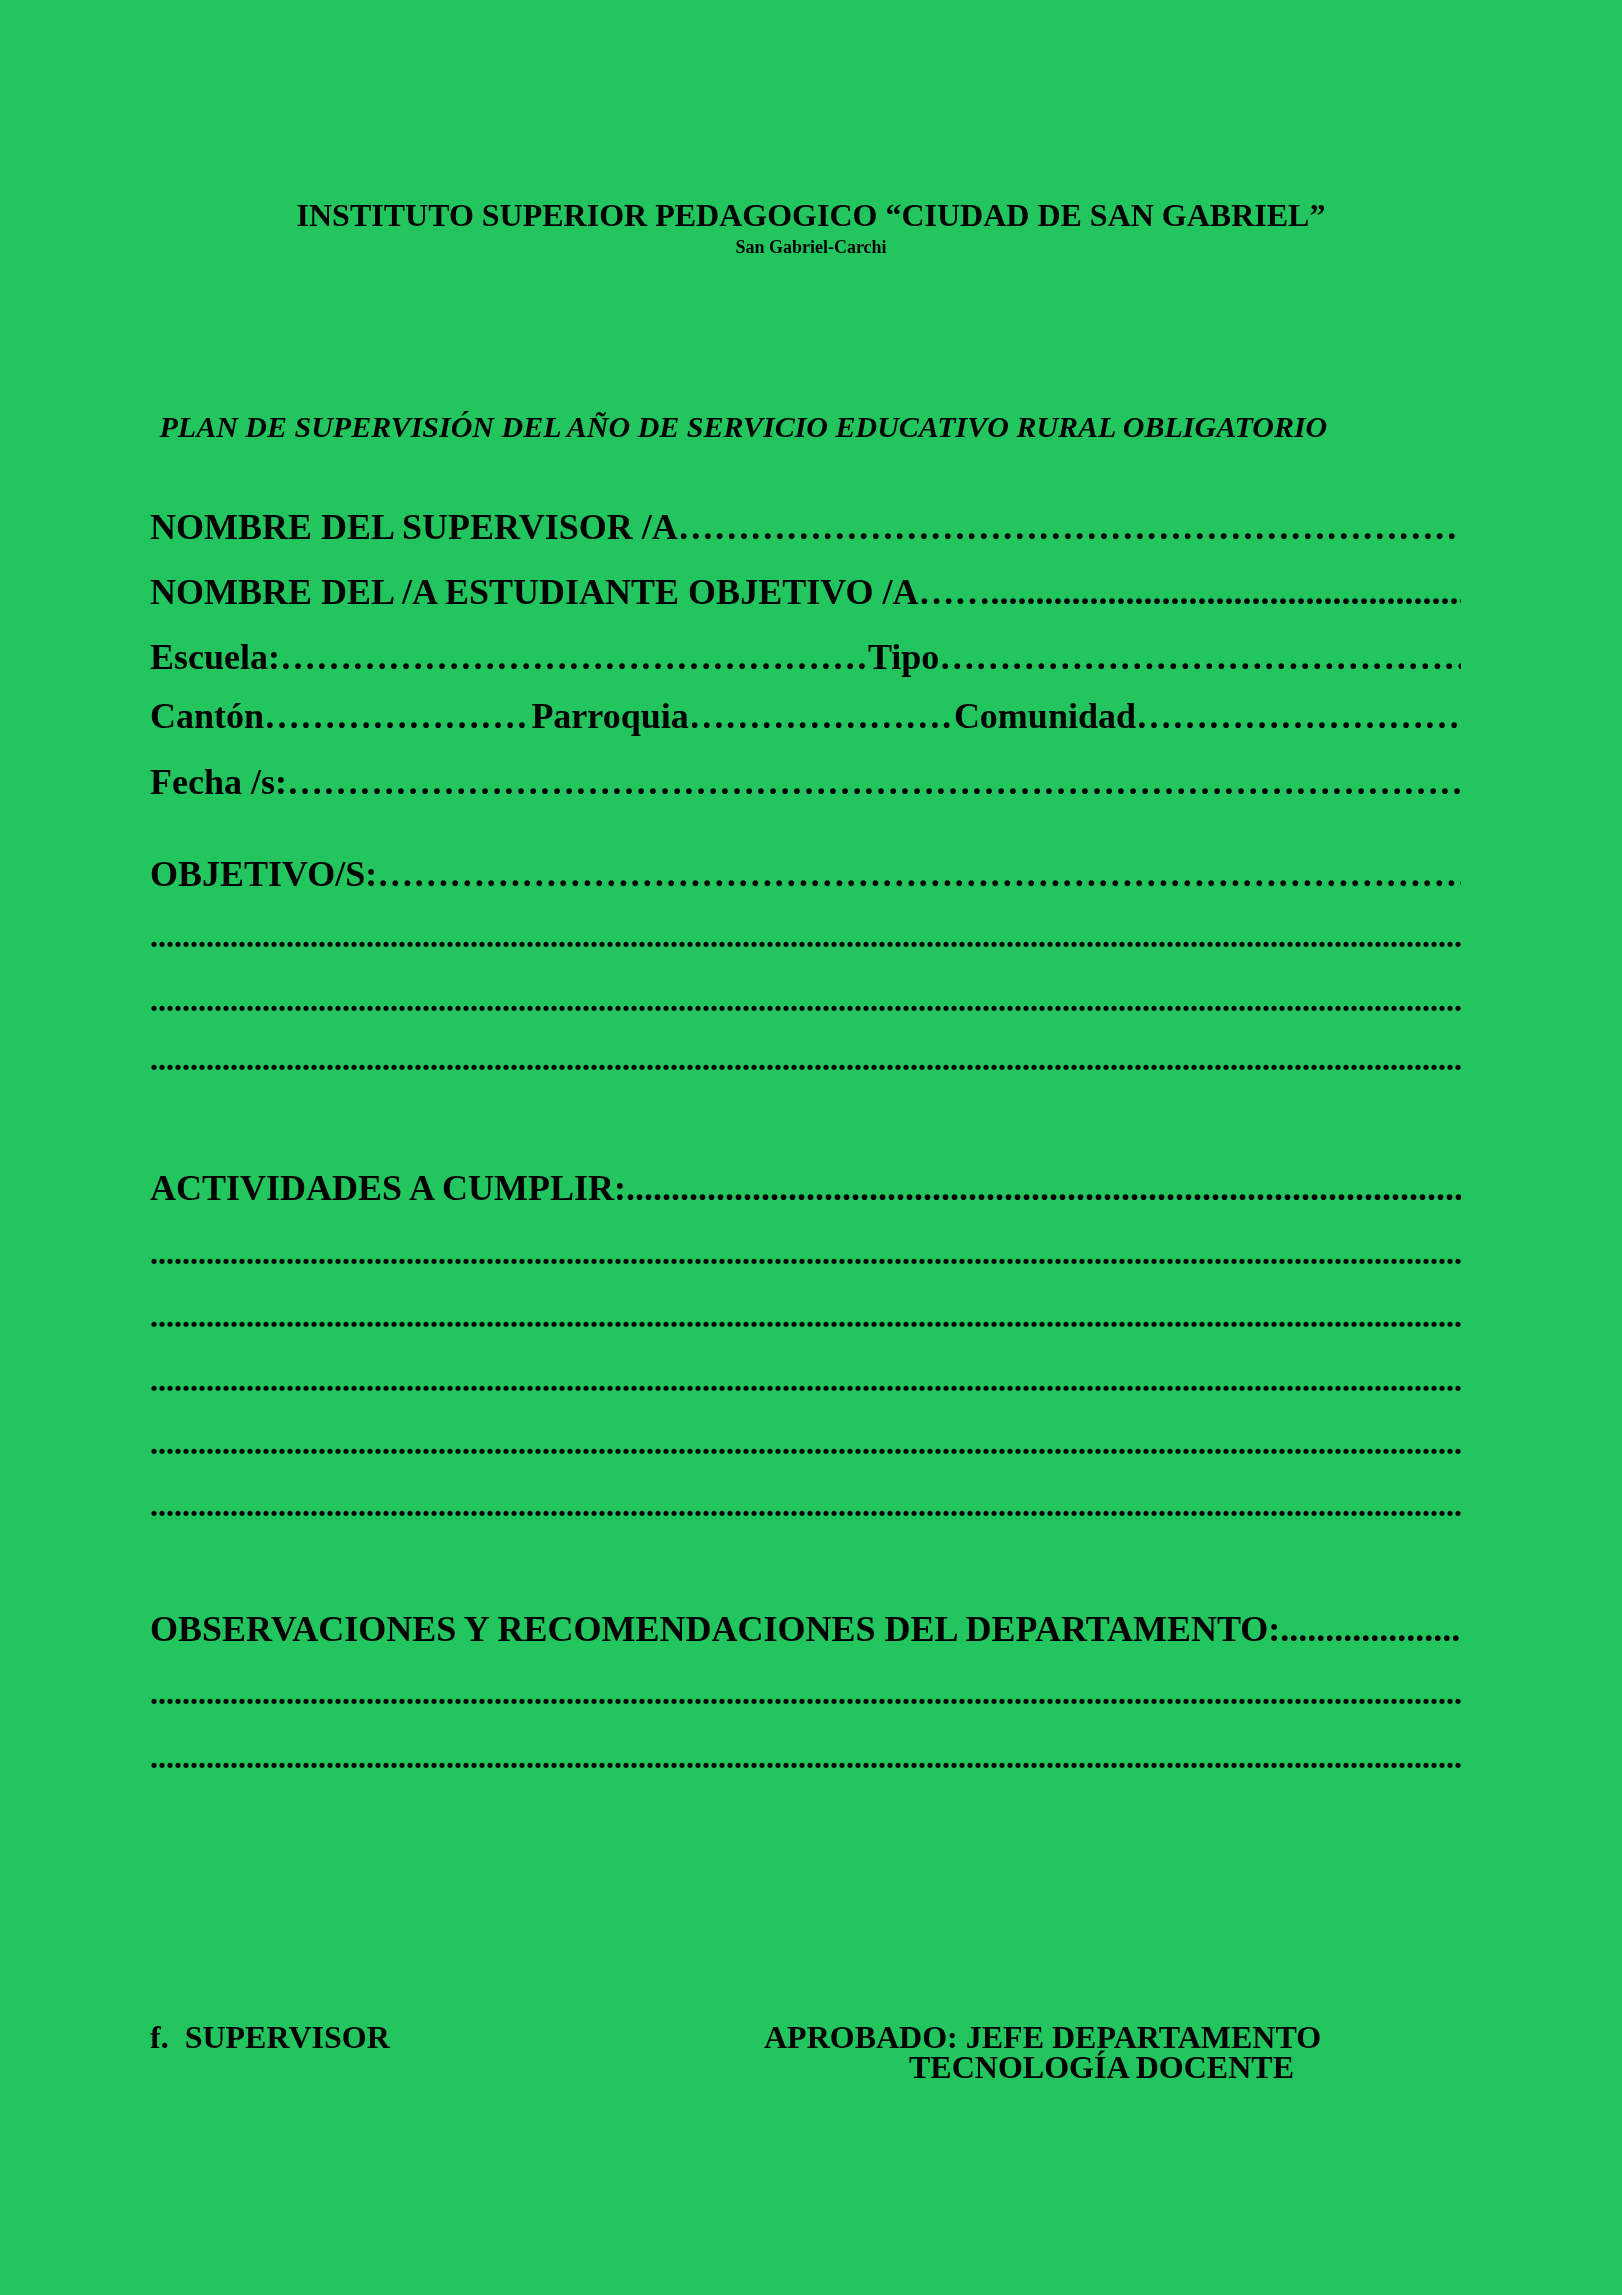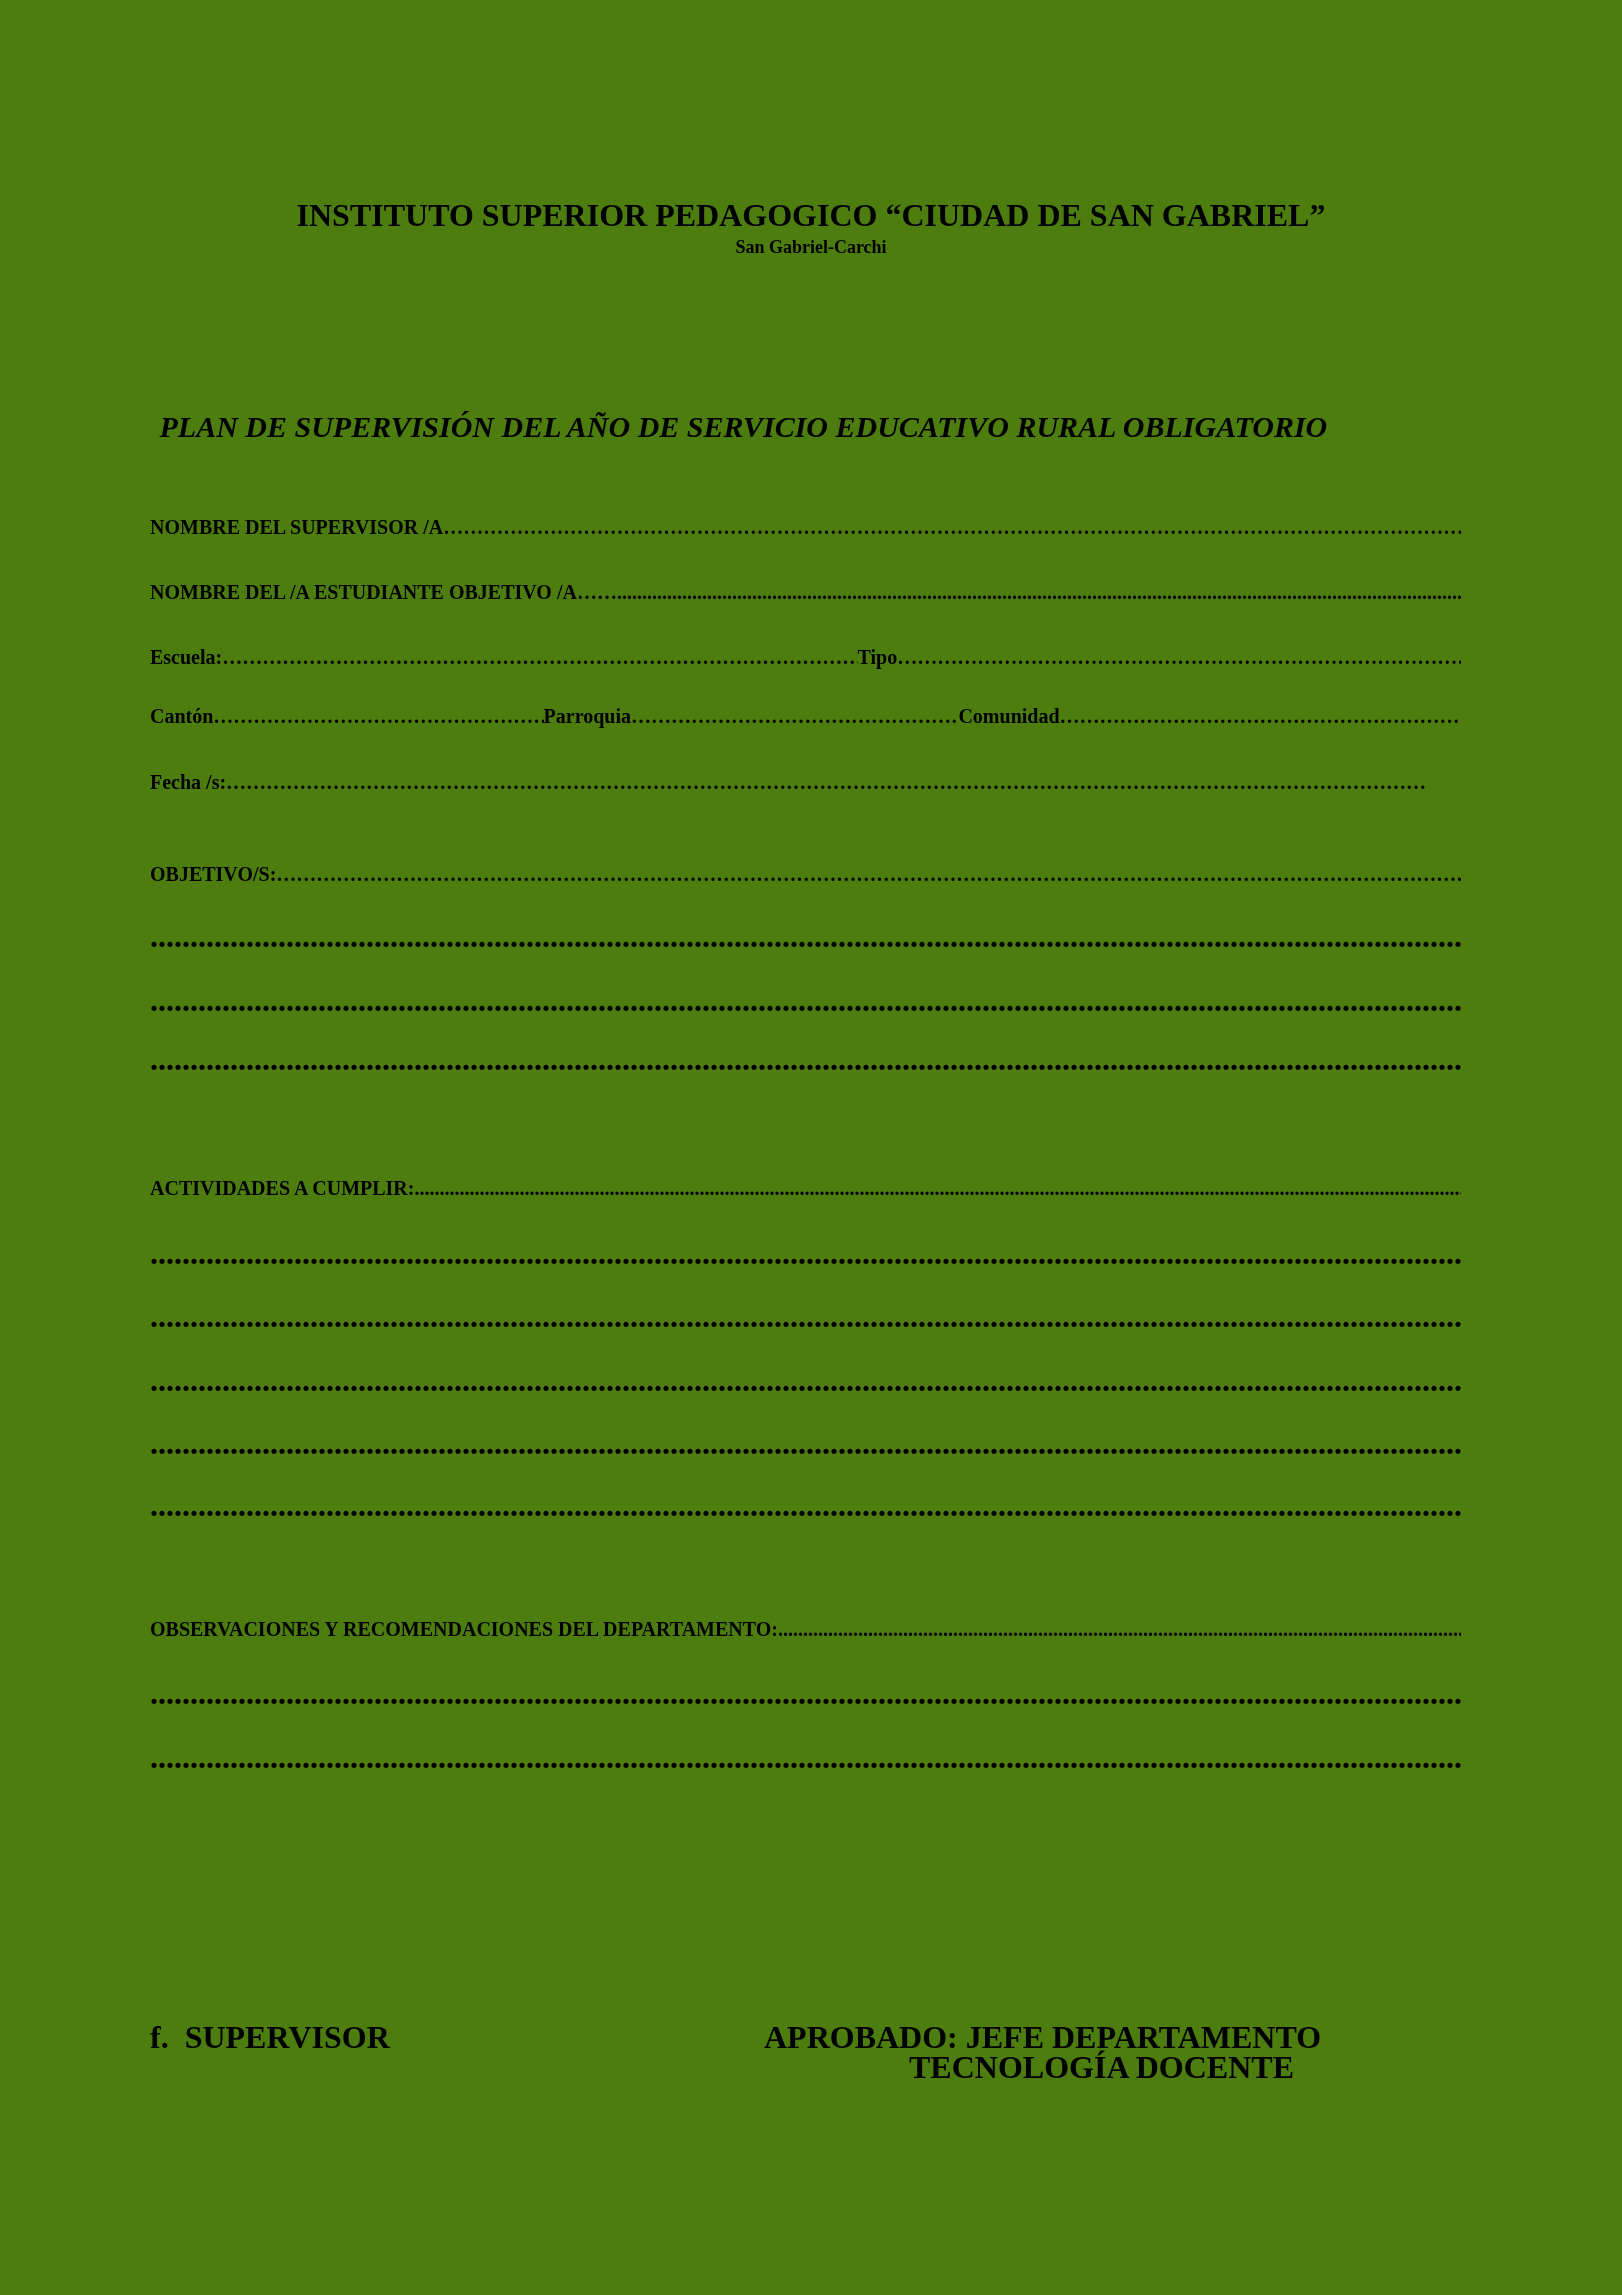--- a/index.html
+++ b/index.html
@@ -13,21 +13,21 @@
     position: relative;
     font-family: "Liberation Serif", "DejaVu Serif", serif;
     font-weight: bold;
     color: #000000;
   }
   .page {
     position: absolute;
     left: 0; top: 0;
     width: 1622px;
     height: 2295px;
-    background: #4d7c0f;
+    background: #22c55e;
     overflow: hidden;
   }
   .centered {
     position: absolute;
     left: 0;
     width: 1622px;
     text-align: center;
     white-space: pre;
   }
   .h-main { font-size: 32px; line-height: 38px; }
@@ -39,21 +39,21 @@
     line-height: 36px;
     font-style: italic;
     white-space: pre;
   }
   .row {
     position: absolute;
     left: 150px;
     width: 1311px;
     display: flex;
     align-items: baseline;
-    font-size: 20px;
+    font-size: 36px;
     line-height: 38px;
   }
   .label {
     flex: 0 0 auto;
     white-space: pre;
   }
   .leader {
     flex-grow: 1;
     flex-basis: 0;
     overflow: hidden;

